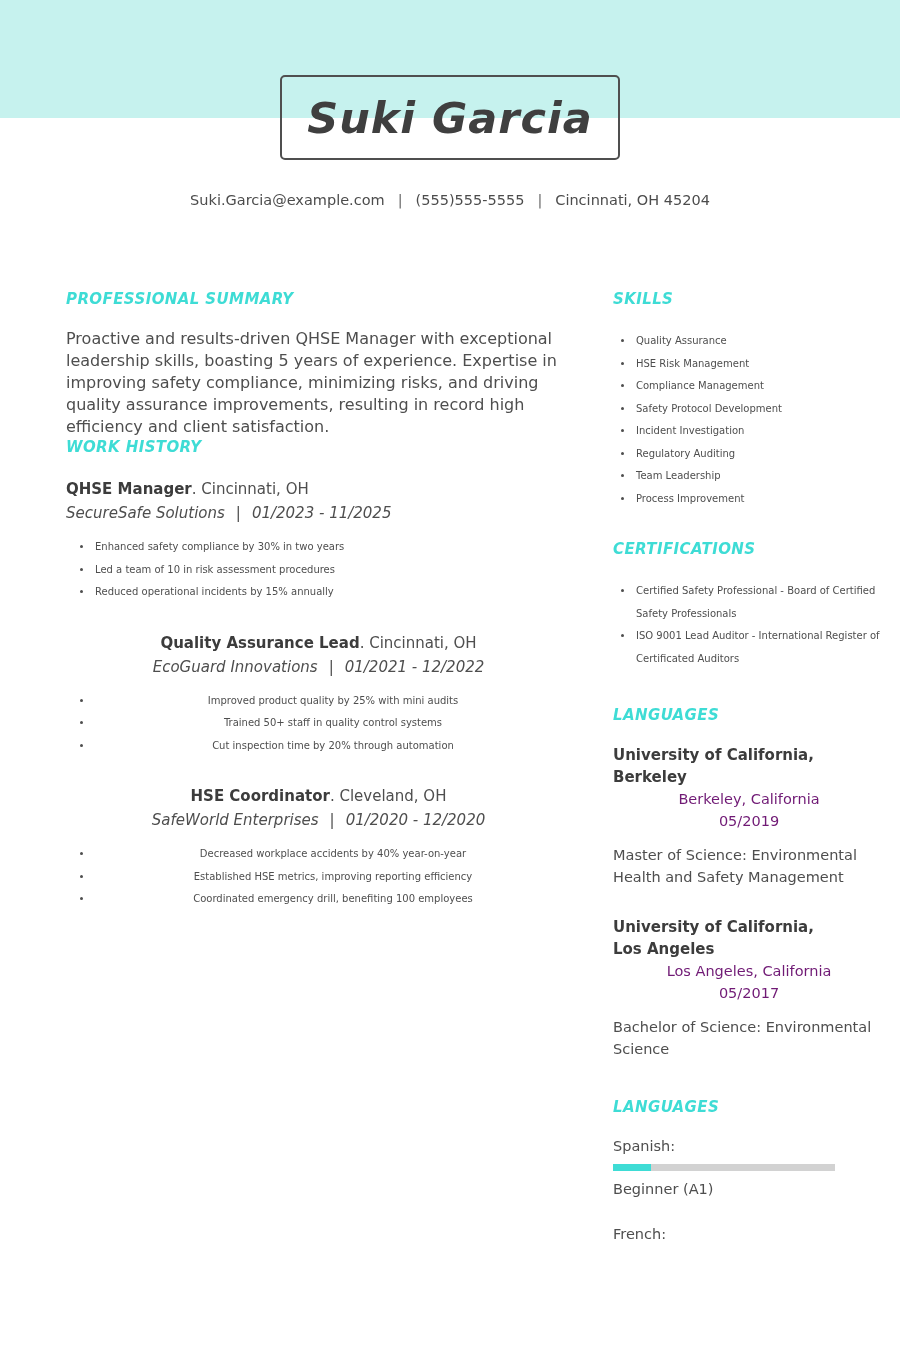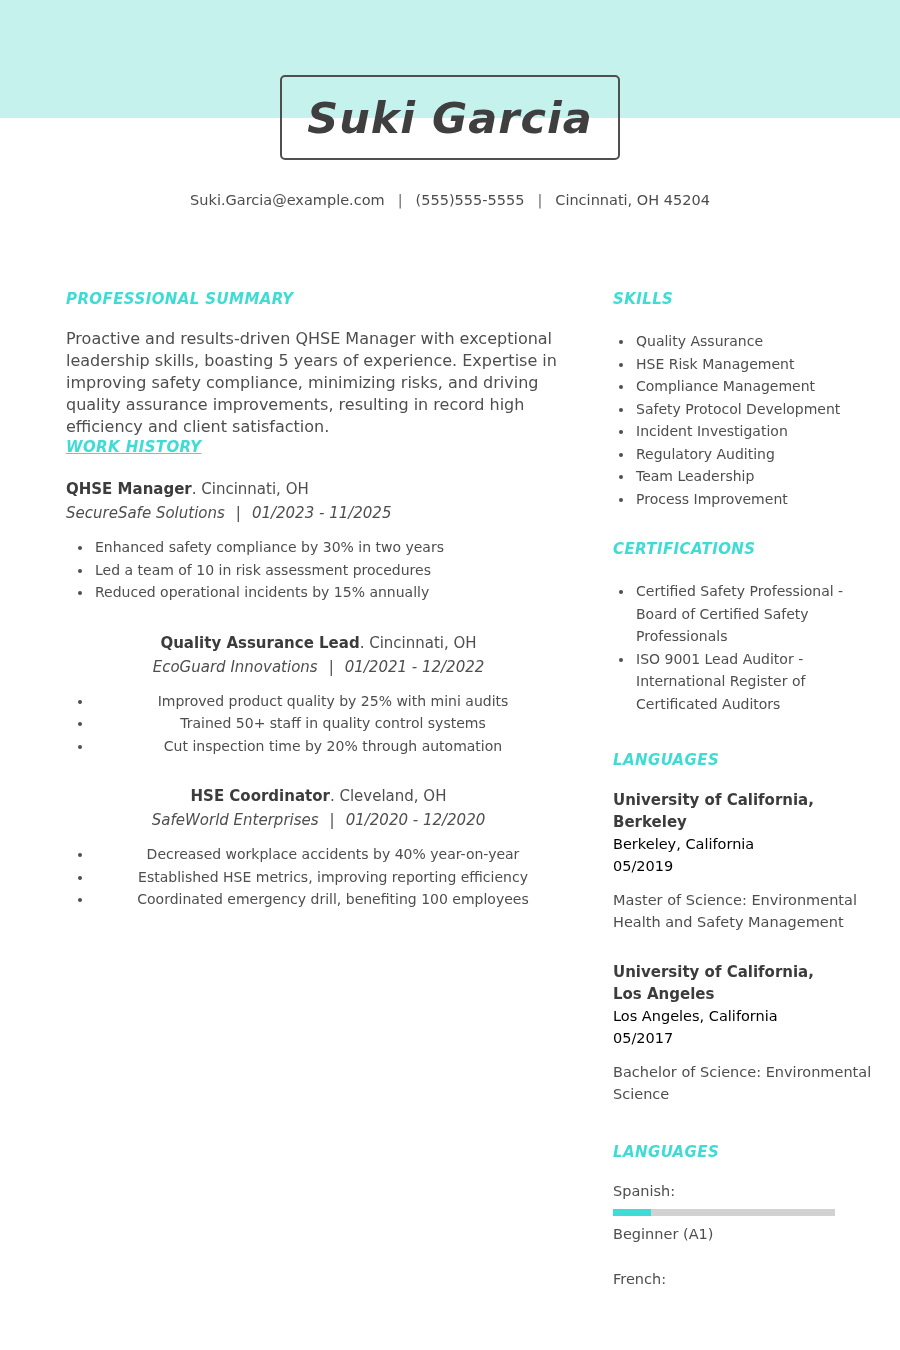--- a/index.html
+++ b/index.html
@@ -24,34 +24,34 @@
   }
   .contact .sep { margin:0 13px; color:#6a6a6a; }
   .columns { position:absolute; left:66px; top:290px; display:flex; }
   .col-left { width:505px; }
   .col-right { width:272px; margin-left:42px; }
   h2.section {
     margin:0; font-size:15px; font-style:italic; font-weight:bold;
     color:#3edcd5; letter-spacing:0.4px;
   }
   .summary-text { margin:20px 0 0; font-size:16px; line-height:22px; color:#4e4e4e; }
-  .mt-section { margin-top:36px;text-decoration:underline; }
+  .mt-section { margin-top:36px; }
   .job { margin-top:22px; }
   .job + .job { margin-top:28px;text-align:center; }
   .job-title-line { font-size:15px; line-height:22px; color:#4e4e4e; }
   .job-title { font-weight:bold; color:#3c3c3c; }
   .job-company { font-size:15px; line-height:22px; font-style:italic; color:#4e4e4e; margin-top:2px; }
   .pipe { margin:0 11px; }
   ul.bullets { margin:12px 0 0; padding-left:27px; list-style:disc; }
-  ul.bullets li { font-size:14px; line-height:22.5px; color:#4e4e4e; padding-left:2px; }
+  ul.bullets li { font-size:10px; line-height:22.5px; color:#4e4e4e; padding-left:2px; }
   .col-right ul.bullets { margin-top:22px; padding-left:21px; }
   .school { margin-top:20px; }
   .school + .school { margin-top:28px; }
   .school-name { font-size:15px; line-height:22px; font-weight:bold; color:#3c3c3c; max-width:215px; }
-  .school-loc, .school-date { font-size:14.5px; line-height:22px; color:#000000; }
+  .school-loc, .school-date { font-size:14.5px; line-height:22px; color:#701a75;text-align:center; }
   .degree { margin-top:12px; font-size:14.5px; line-height:22px; color:#4e4e4e; }
   .lang { margin-top:20px; }
   .lang + .lang { margin-top:25px; }
   .lang-label { font-size:14.5px; line-height:20px; color:#4e4e4e; }
   .bar { margin-top:8px; width:222px; height:7px; background:#d2d2d2; }
   .bar-fill { height:7px; background:#3edcd5; }
   .lang-level { margin-top:8px; font-size:14.5px; line-height:20px; color:#4e4e4e; }
 </style>
 </head>
 <body>

